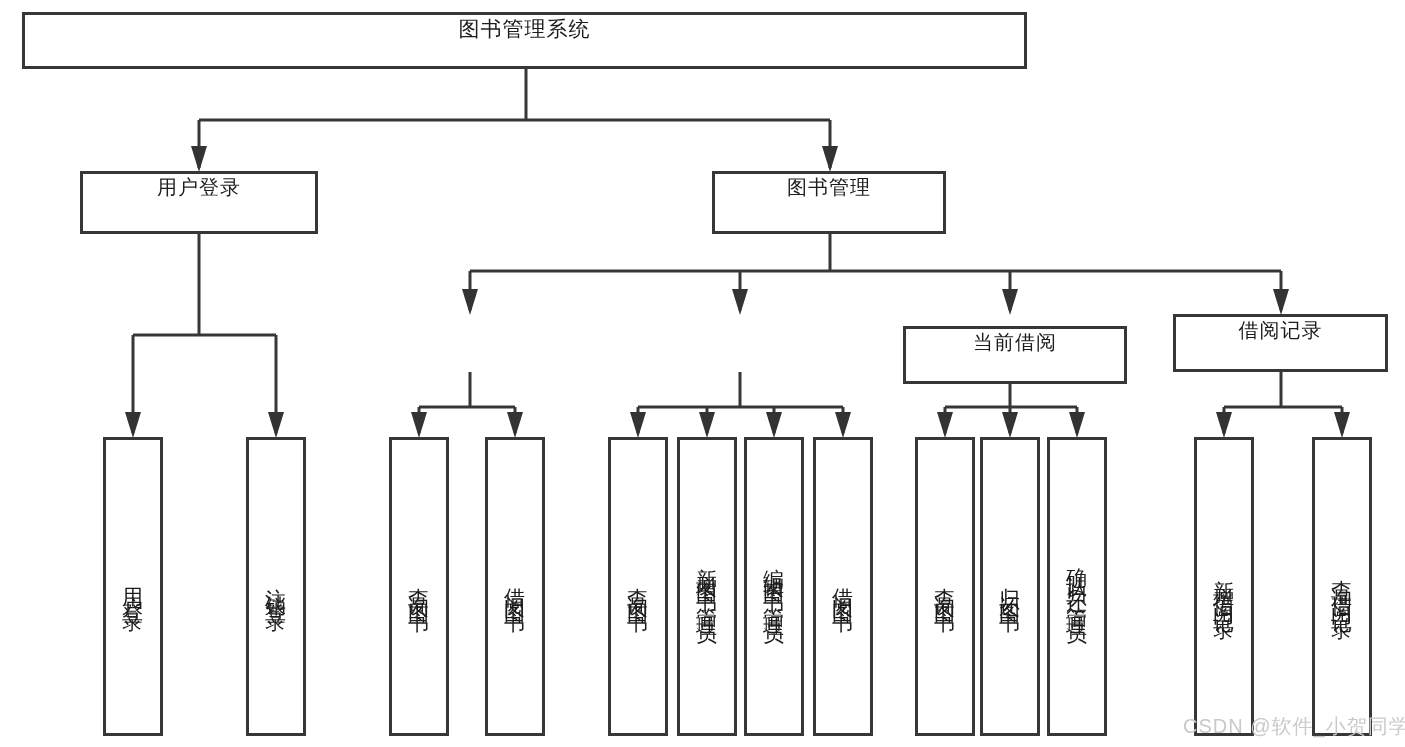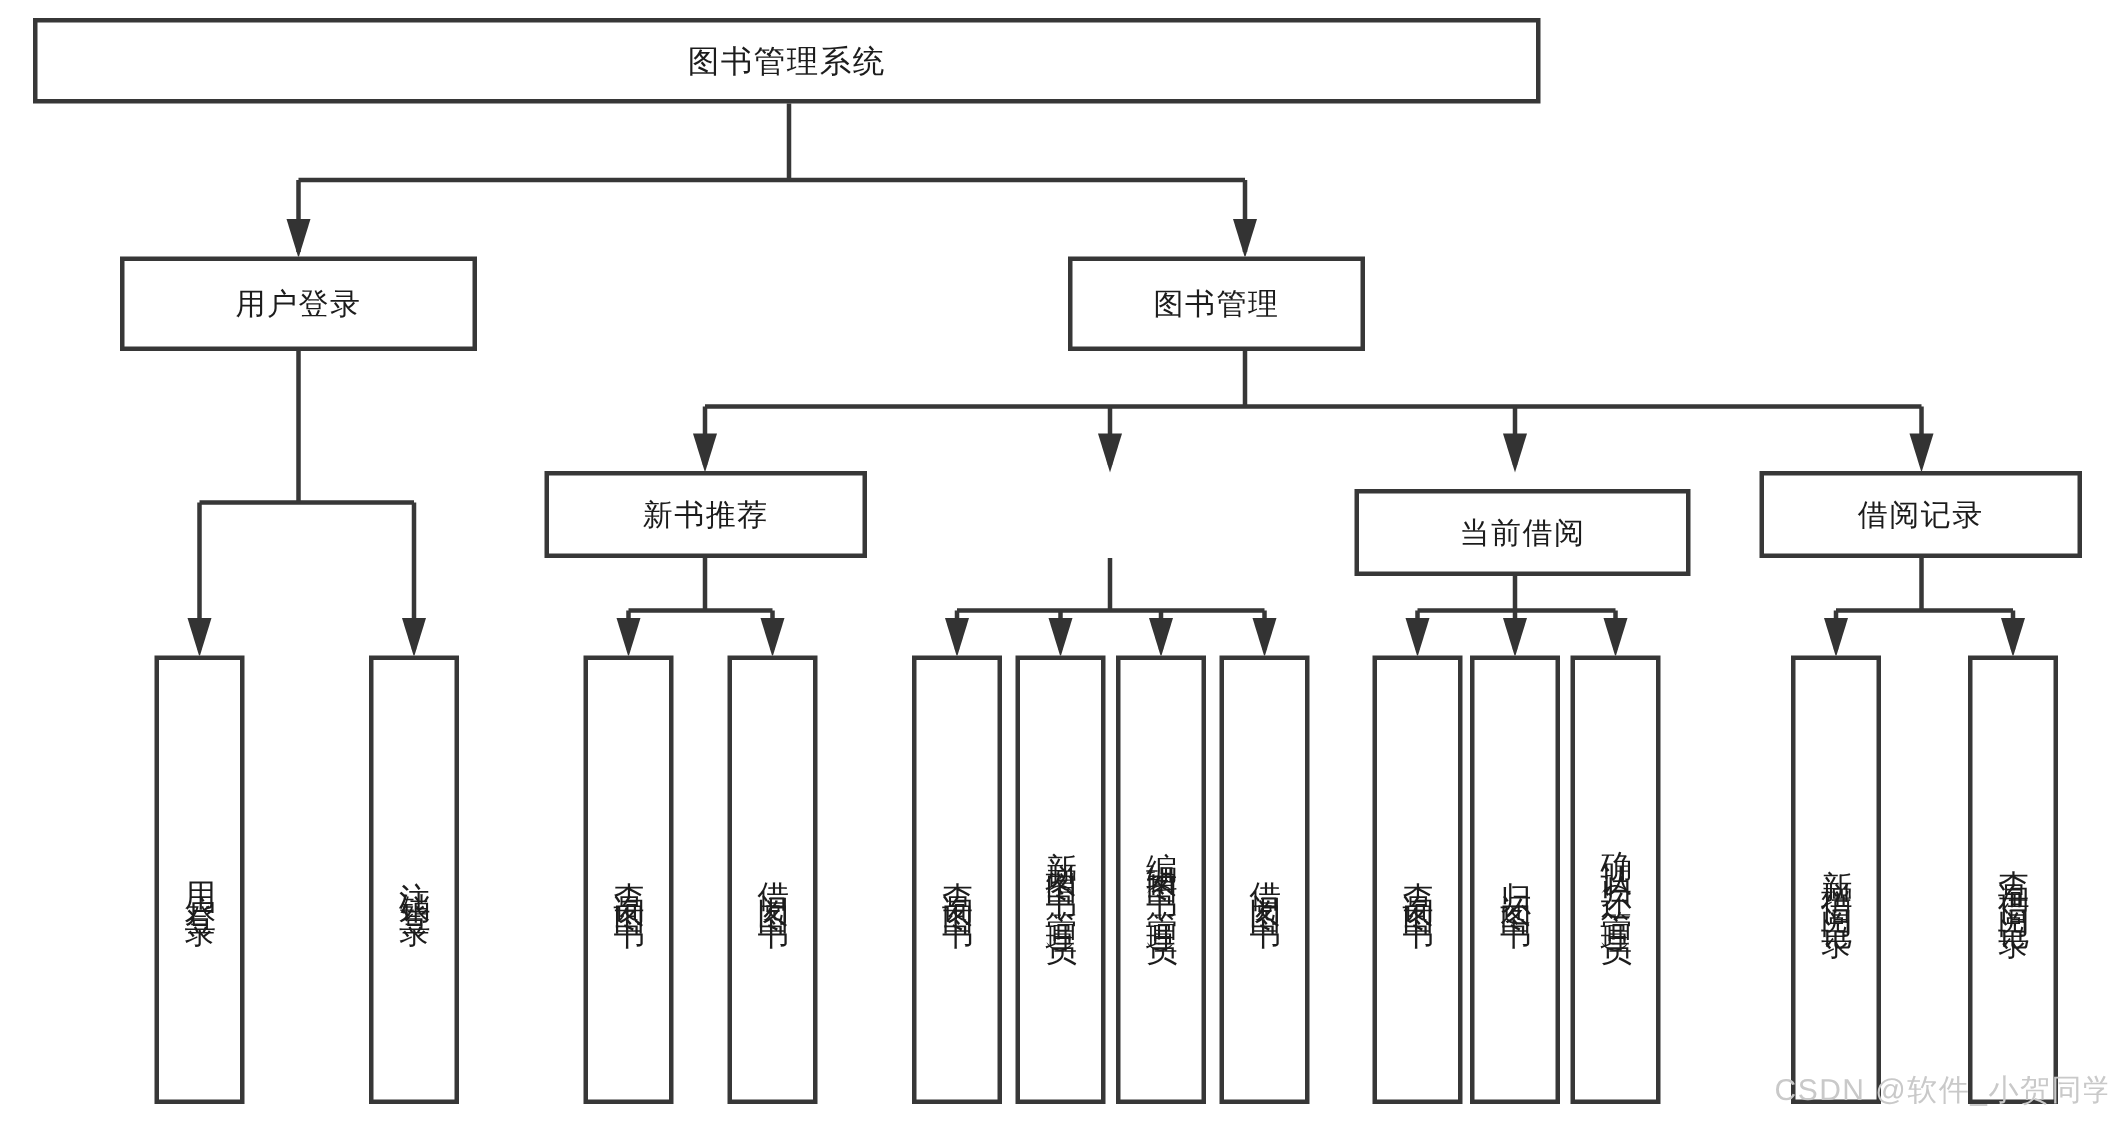--- a/index.html
+++ b/index.html
@@ -16,21 +16,20 @@
     position: absolute;
     left: 0; top: 0;
     width: 1405px; height: 747px;
     pointer-events: none;
   }
   .node {
     position: absolute;
     border: 3px solid #373737;
     background: #ffffff;
     display: flex;
-    align-items: center;
     justify-content: center;
     color: #1c1c1c;
     font-size: 20px;
     letter-spacing: 1px;
     white-space: nowrap;
   }
   .leaf {
     position: absolute;
     top: 437px;
     width: 60px;
@@ -109,27 +108,24 @@
     </g>
   </svg>
 
   <div class="node" style="left:22px;top:12px;width:1005px;height:57px;font-size:21px">
     <span>图书管理系统</span>
   </div>
 
   <div class="node" style="left:80px;top:171px;width:238px;height:63px">
     <span>用户登录</span>
   </div>
-  <div class="node" style="left:712px;top:171px;width:198px;height:63px">
+  <div class="node" style="left:712px;top:171px;width:234px;height:63px">
     <span>图书管理</span>
   </div>
 
-  <div class="node" style="left:363px;top:314px;width:215px;height:58px">
-    <span>新书推荐</span>
-  </div>
   <div class="node" style="left:903px;top:326px;width:224px;height:58px">
     <span>当前借阅</span>
   </div>
   <div class="node" style="left:1173px;top:314px;width:215px;height:58px">
     <span>借阅记录</span>
   </div>
 
   <div class="leaf" style="left:103px">
     <span>用户登录</span>
   </div>

